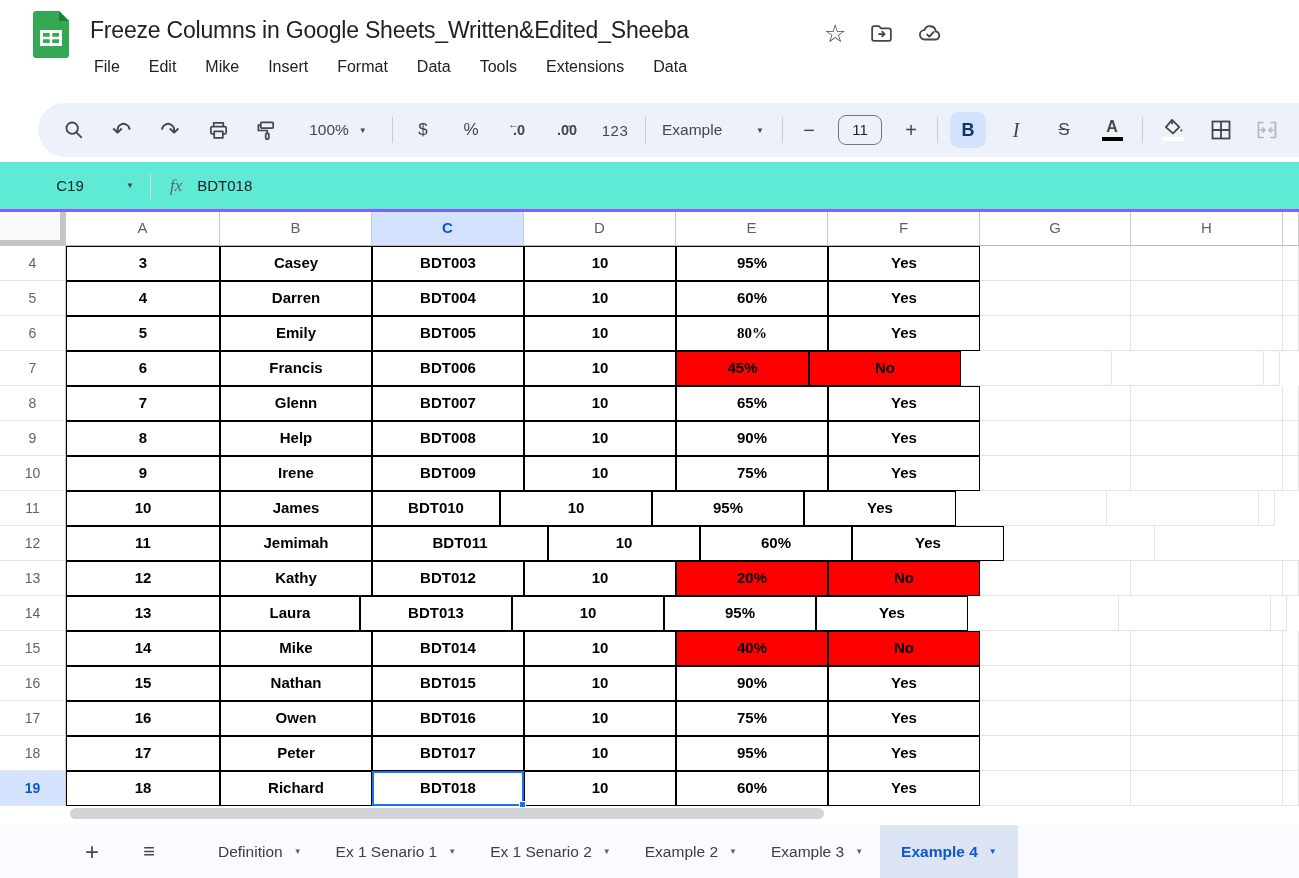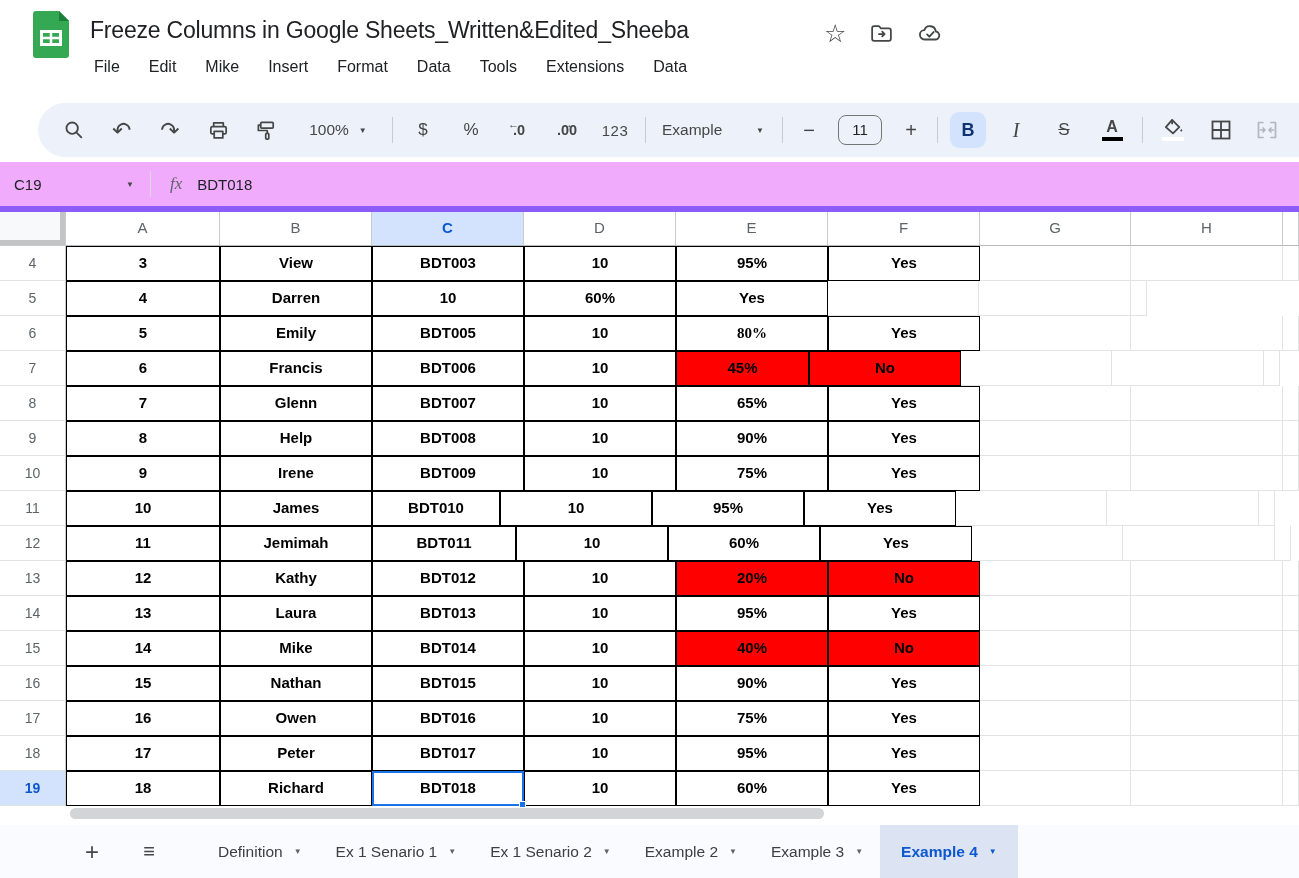--- a/index.html
+++ b/index.html
@@ -35,21 +35,21 @@
             font-size:18px; display:flex; align-items:center; justify-content:center; }
   .i-ital { font-family:"Liberation Serif",serif; font-style:italic; font-size:20px; }
   .s-strike { font-size:17px; text-decoration:line-through; }
   .stack { display:flex; flex-direction:column; align-items:center; }
   .a-letter { font-size:16px; font-weight:700; line-height:16px; }
   .a-bar { width:21px; height:4px; background:#000; margin-top:2px; }
   .fill-bar { width:22px; height:4px; background:#fff; margin-top:1px; }
 
   
   #formulabar { position:absolute; left:0; right:0; top:162px; height:50px; display:flex; align-items:center;
-                border-bottom:6px solid #8b5cf6; background:#f0abfc; }
+                border-bottom:3px solid #8b5cf6; background:#5eead4;text-align:center; }
   #namebox { width:150px; display:flex; align-items:center; padding-left:14px; }
   #namebox .nb-text { flex:1; font-size:15px; color:#202124; }
   #namebox .arrow-sm { margin-right:16px; }
   .fsep { width:1px; height:26px; background:#d9dadc; }
   #fx { margin-left:19px; font-family:"Liberation Serif",serif; font-style:italic; font-size:17px; color:#5f6368; }
   #formula-value { margin-left:15px; font-size:15px; color:#202124; }
 
   
   #grid { position:absolute; left:0; top:212px; width:1299px; }
   .ghead { display:flex; height:34px; }
@@ -236,33 +236,34 @@
         <div class="chead" style="width: 152px;">D</div>
         <div class="chead" style="width: 152px;">E</div>
         <div class="chead" style="width: 152px;">F</div>
         <div class="chead" style="width: 151px;">G</div>
         <div class="chead" style="width: 152px;">H</div>
         <div class="chead" style="width: 16px;"></div>
       </div>
       <div class="grow">
         <div class="rhead">4</div>
         <div class="cell tcell" style="width: 154px;">3</div>
-        <div class="cell tcell" style="width: 152px;">View</div>
+        <div class="cell tcell" style="width: 152px;">Casey</div>
         <div class="cell tcell" style="width: 152px;">BDT003</div>
         <div class="cell tcell" style="width: 152px;">10</div>
         <div class="cell tcell" style="width: 152px;">95%</div>
         <div class="cell tcell" style="width: 152px;">Yes</div>
         <div class="cell empty" style="width: 151px;"></div>
         <div class="cell empty" style="width: 152px;"></div>
         <div class="cell empty" style="width: 16px;"></div>
       </div>
       <div class="grow">
         <div class="rhead">5</div>
         <div class="cell tcell" style="width: 154px;">4</div>
         <div class="cell tcell" style="width: 152px;">Darren</div>
+        <div class="cell tcell" style="width: 152px;">BDT004</div>
         <div class="cell tcell" style="width: 152px;">10</div>
         <div class="cell tcell" style="width: 152px;">60%</div>
         <div class="cell tcell" style="width: 152px;">Yes</div>
         <div class="cell empty" style="width: 151px;"></div>
         <div class="cell empty" style="width: 152px;"></div>
         <div class="cell empty" style="width: 16px;"></div>
       </div>
       <div class="grow">
         <div class="rhead">6</div>
         <div class="cell tcell" style="width: 154px;">5</div>
@@ -332,21 +333,21 @@
         <div class="cell tcell" style="width: 152px;">95%</div>
         <div class="cell tcell" style="width: 152px;">Yes</div>
         <div class="cell empty" style="width: 151px;"></div>
         <div class="cell empty" style="width: 152px;"></div>
         <div class="cell empty" style="width: 16px;"></div>
       </div>
       <div class="grow">
         <div class="rhead">12</div>
         <div class="cell tcell" style="width: 154px;">11</div>
         <div class="cell tcell" style="width: 152px;">Jemimah</div>
-        <div class="cell tcell" style="width: 144px;">BDT011</div>
+        <div class="cell tcell" style="width: 176px;">BDT011</div>
         <div class="cell tcell" style="width: 152px;">10</div>
         <div class="cell tcell" style="width: 152px;">60%</div>
         <div class="cell tcell" style="width: 152px;">Yes</div>
         <div class="cell empty" style="width: 151px;"></div>
         <div class="cell empty" style="width: 152px;"></div>
         <div class="cell empty" style="width: 16px;"></div>
       </div>
       <div class="grow">
         <div class="rhead">13</div>
         <div class="cell tcell" style="width: 154px;">12</div>
@@ -355,21 +356,21 @@
         <div class="cell tcell" style="width: 152px;">10</div>
         <div class="cell tcell alert" style="width: 152px;">20%</div>
         <div class="cell tcell alert" style="width: 152px;">No</div>
         <div class="cell empty" style="width: 151px;"></div>
         <div class="cell empty" style="width: 152px;"></div>
         <div class="cell empty" style="width: 16px;"></div>
       </div>
       <div class="grow">
         <div class="rhead">14</div>
         <div class="cell tcell" style="width: 154px;">13</div>
-        <div class="cell tcell" style="width: 152px;">Laura</div>
+        <div class="cell tcell" style="width: 140px;">Laura</div>
         <div class="cell tcell" style="width: 152px;">BDT013</div>
         <div class="cell tcell" style="width: 152px;">10</div>
         <div class="cell tcell" style="width: 152px;">95%</div>
         <div class="cell tcell" style="width: 152px;">Yes</div>
         <div class="cell empty" style="width: 151px;"></div>
         <div class="cell empty" style="width: 152px;"></div>
         <div class="cell empty" style="width: 16px;"></div>
       </div>
       <div class="grow">
         <div class="rhead">15</div>

